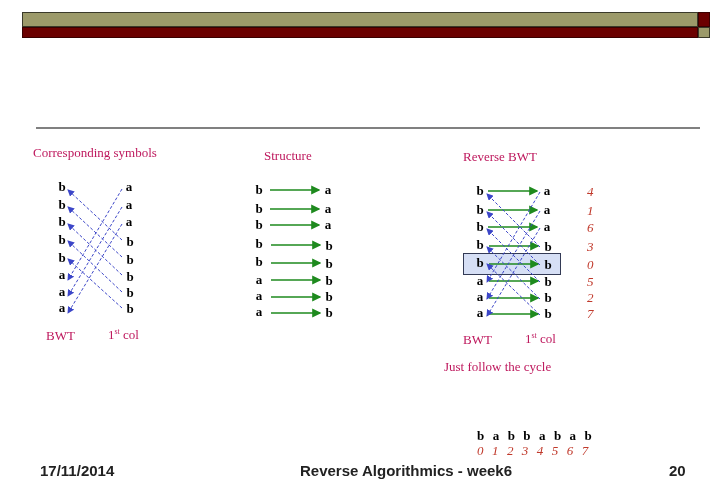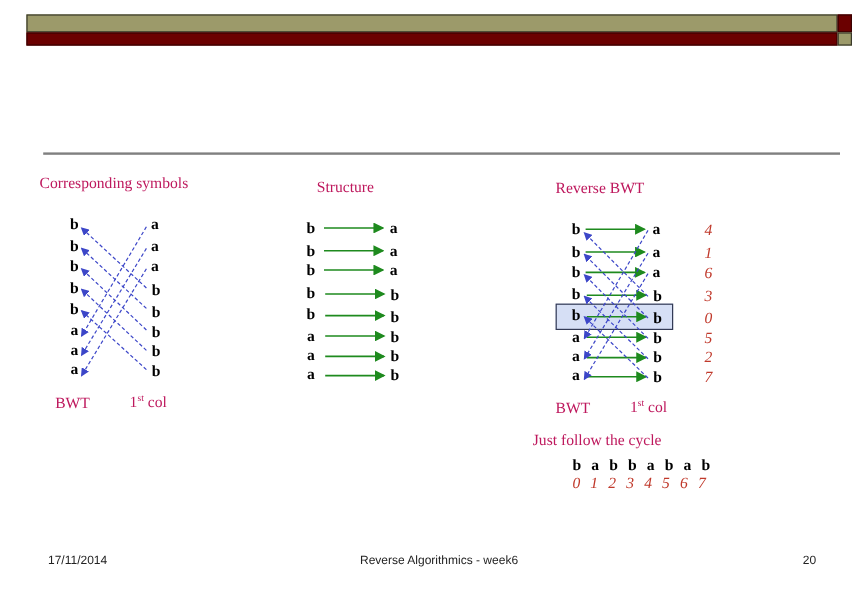--- a/index.html
+++ b/index.html
@@ -6,24 +6,24 @@
   body { width:720px; height:498px; position:relative; overflow:hidden; font-family:"Liberation Serif", serif; }
   .hdr-top { position:absolute; left:22px; top:12px; width:676px; height:15px; background:#9c9a6a; border:1px solid #3a3a2a; box-sizing:border-box; }
   .hdr-bot { position:absolute; left:22px; top:27px; width:676px; height:11px; background:#6b0000; border:1px solid #3a0000; box-sizing:border-box; }
   .hdr-sq1 { position:absolute; left:698px; top:12px; width:12px; height:15px; background:#6b0000; border:1px solid #3a0000; box-sizing:border-box; }
   .hdr-sq2 { position:absolute; left:698px; top:27px; width:12px; height:11px; background:#9c9a6a; border:1px solid #3a3a2a; box-sizing:border-box; }
   .title { position:absolute; left:40px; top:38px; width:670px; font-family:"Liberation Serif", serif; font-size:34px; line-height:40px; color:#4a0000; }
   .rule { position:absolute; left:36px; top:127px; width:664px; height:2px; background:#808080; }
   .cap { position:absolute; font-size:13px; color:#be185d; }
   .sym { position:absolute; font-weight:bold; font-size:13px; color:#000; width:12px; text-align:center; line-height:14px; }
   .num { position:absolute; font-style:italic; font-size:13px; color:#c0392b; line-height:14px; }
-  .foot { position:absolute; top:462px; font-family:"Liberation Sans", sans-serif; font-size:10px; color:#222; }
+  .foot { position:absolute; top:462px; font-family:"Liberation Sans", sans-serif; font-size:15px; color:#222;font-weight:bold; }
   svg { position:absolute; left:0; top:0; }
   .hl { position:absolute; left:463px; top:253px; width:98px; height:22px; background:#d6dff5; border:1px solid #333a55; box-sizing:border-box; }
-  .seq { position:absolute; left:477px; font-size:13px; letter-spacing:2.6px; }
+  .seq { position:absolute; left:477px; font-size:13px; letter-spacing:2.6px;margin-top:48px; }
 </style>
 </head>
 <body>
 
 <div class="hdr-top"></div>
 <div class="hdr-bot"></div>
 <div class="hdr-sq1"></div>
 <div class="hdr-sq2"></div>
 
 <div class="title">

